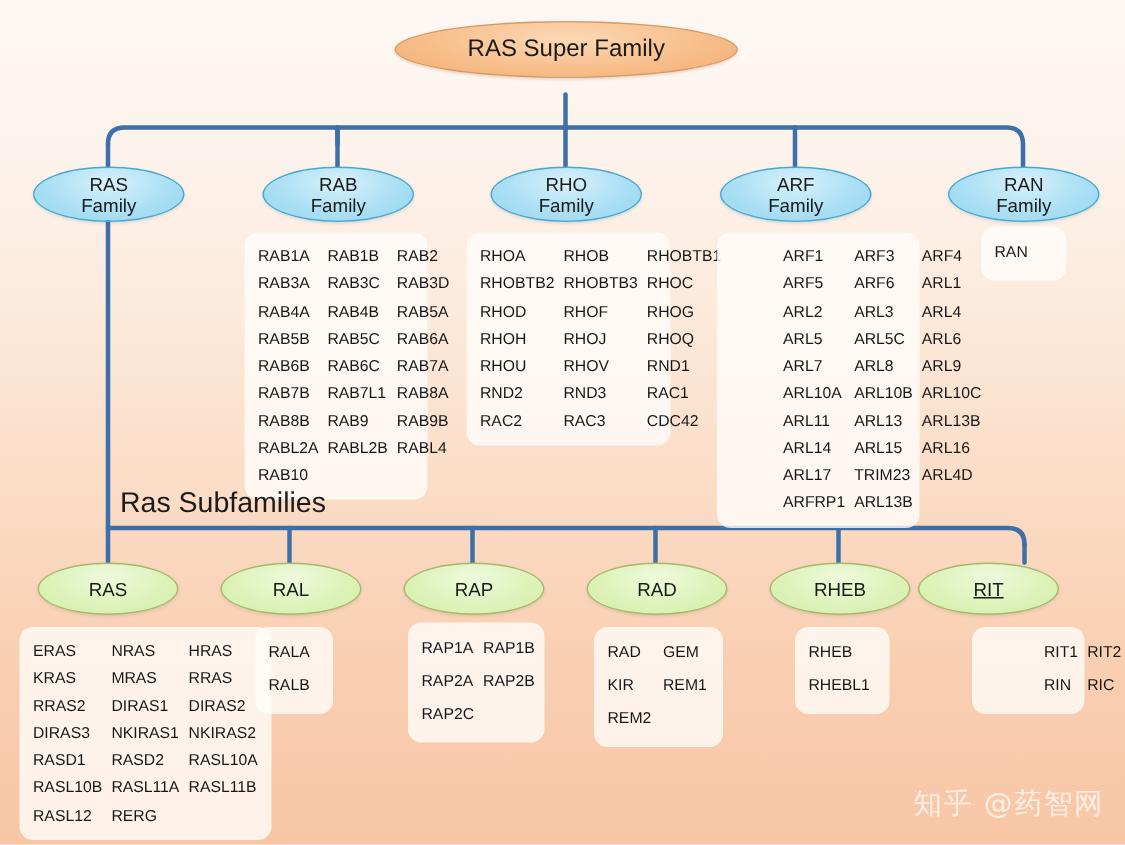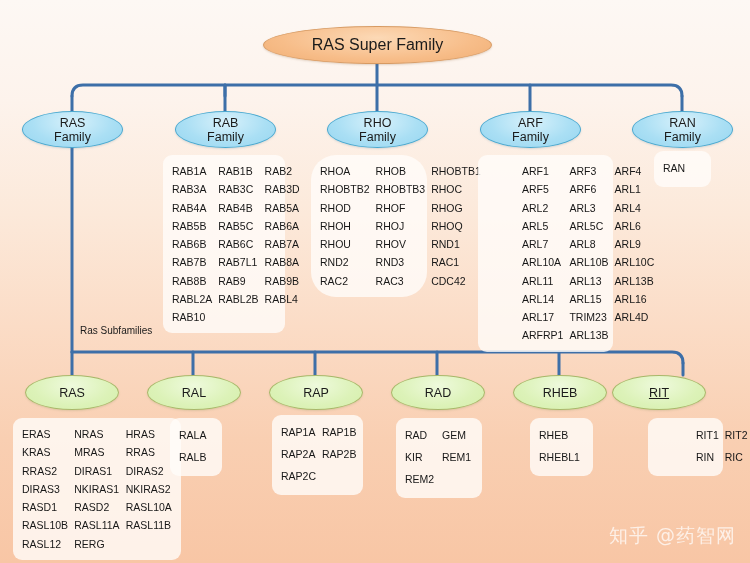--- a/index.html
+++ b/index.html
@@ -93,21 +93,21 @@
     line-height: 1.55;
   }
   .gene-grid.cols-2 .gene,
   .gene-grid.cols-1 .gene {
     line-height: 1.9;
   }
 
   
   .section-title {
     position: absolute;
-    font-size: 10px;
+    font-size: 19px;
     color: #1b1b1b;
     z-index: 4;
     white-space: nowrap;
     text-align: right;
   }
 
   
   .watermark {
     position: absolute;
     right: 14px;
@@ -145,21 +145,21 @@
 
       <path d="M 72 352 L 72 375"></path>
       <path d="M 193 352 Q 193 363 193 363 L 193 375"></path>
       <path d="M 315 352 L 315 375"></path>
       <path d="M 437 352 L 437 375"></path>
       <path d="M 559 352 L 559 375"></path>
       <path d="M 683 363 L 683 375"></path>
     </g>
   </svg>
 
-  <div class="node node-root" style="left:263px; top:26px; width:229px; height:38px;">
+  <div class="node node-root" style="left:263px; top:14px; width:229px; height:38px;">
     <span class="node-label">RAS Super Family</span>
   </div>
 
   <div class="node node-family" style="left:22px; top:111px; width:101px; height:37px;">
     <span class="node-label">RAS
 Family</span>
   </div>
 
   <div class="node node-family" style="left:175px; top:111px; width:101px; height:37px;">
     <span class="node-label">RAB
@@ -204,21 +204,21 @@
         <span class="gene">RAB8B</span>
         <span class="gene">RAB9</span>
         <span class="gene">RAB9B</span>
         <span class="gene">RABL2A</span>
         <span class="gene">RABL2B</span>
         <span class="gene">RABL4</span>
         <span class="gene">RAB10</span>
       </div>
   </div>
 
-  <div class="gene-box" style="left:311px; top:155px; width:116px;border-radius:25px;">
+  <div class="gene-box" style="left:311px; top:155px; width:136px;">
     <div class="gene-grid cols-3">
         <span class="gene">RHOA</span>
         <span class="gene">RHOB</span>
         <span class="gene">RHOBTB1</span>
         <span class="gene">RHOBTB2</span>
         <span class="gene">RHOBTB3</span>
         <span class="gene">RHOC</span>
         <span class="gene">RHOD</span>
         <span class="gene">RHOF</span>
         <span class="gene">RHOG</span>

